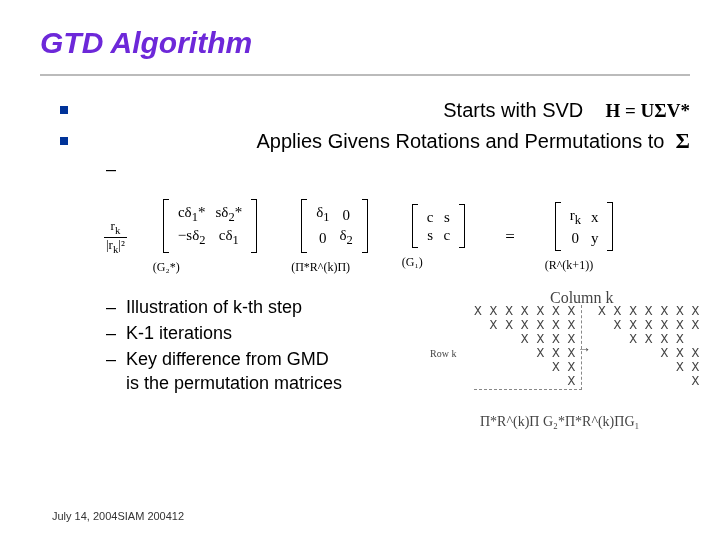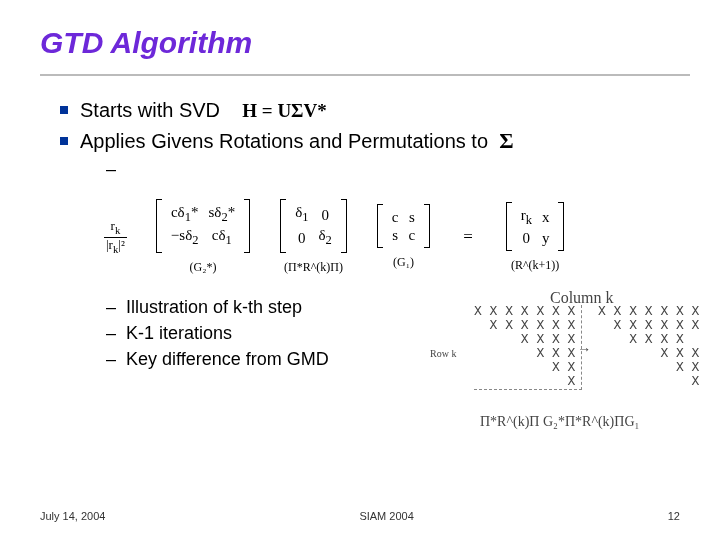--- a/index.html
+++ b/index.html
@@ -36,21 +36,21 @@
     font-size: 20px;
     line-height: 28px;
     margin-bottom: 2px;
   }
   .sq {
     width: 8px; height: 8px;
     background: #003399;
     margin: 10px 12px 0 0;
     flex: 0 0 auto;
   }
-  .bl1 .txt { flex: 1; }
+  .bl1 .txt { flex: 1; text-align: right; }
   .sub {
     display: flex;
     align-items: flex-start;
     font-size: 18px;
     line-height: 24px;
     margin-left: 46px;
   }
   .dash {
     margin-right: 10px;
   }
@@ -61,39 +61,39 @@
     font-size: 17px;
     display: flex;
     justify-content: flex-start;
     align-items: center;
     gap: 24px;
   }
   .matrix {
     display: inline-block;
     position: relative;
     padding: 4px 10px;
-    margin: 0 3px;
+    margin: 0 10px;
   }
   .matrix::before, .matrix::after {
     content: "";
     position: absolute;
     top: 0; bottom: 0;
     width: 5px;
     border-top: 1px solid #000;
     border-bottom: 1px solid #000;
   }
   .matrix::before { left: 0; border-left: 1px solid #000; }
   .matrix::after { right: 0; border-right: 1px solid #000; }
   .matrix table { border-collapse: collapse; }
   .matrix td { padding: 0 5px; text-align: center; font-size: 15px; line-height: 18px;}
   .frac { display: inline-block; text-align: center; vertical-align: middle; line-height: 14px; font-size: 13px; margin: 0 2px;}
   .frac .num { display: block; border-bottom: 1px solid #000; padding: 0 2px;}
   .frac .den { display: block; padding: 0 2px;}
   .undertext {
-    text-align: center;
+    text-align: left;
     font-size: 12px;
     margin-top: 2px;
   }
   .lower {
     display: flex;
     margin-top: 4px;
   }
   .sublist {
     flex: 1;
   }
@@ -130,23 +130,22 @@
     position: absolute; top: 50px; left: 150px;
     font-size: 14px;
   }
   .diagram .bottomf {
     position: absolute; top: 124px; left: 50px;
     font-family: Georgia, serif;
     font-size: 14px;
   }
   .footer {
     position: absolute;
-    bottom: 18px; left: 40px; right: 40px;
-    display: flex;
-    justify-content: space-between;
+    bottom: 18px; left: 52px; right: 40px;
+    display: flex;
     font-size: 11px;
     color: #333;
   }
   .sigma-big { font-family: Georgia, serif; font-size: 22px; font-weight: bold; }
   .svdmath { font-family: Georgia, 'Times New Roman', serif; font-weight: bold; font-size: 19px; }
   .ifmath { font-family: Georgia, serif; font-size: 16px; margin-left: 6px;}
   .stackcol { display:inline-block; text-align:center;}
   .eq { margin: 0 6px; }
 </style>
 </head>
@@ -270,20 +269,21 @@
           <span>Illustration of k-th step</span>
         </div>
         <div class="sub">
           <span class="dash">–</span>
           <span>K-1 iterations</span>
         </div>
         <div class="sub">
           <span class="dash">–</span>
           <span>
             <span>Key difference from GMD</span><br>
+            <span>is the permutation matrices</span>
           </span>
         </div>
       </div>
 
       <div class="diagram">
         <div class="collabel">Column k</div>
         <div class="rowlabel">Row k</div>
         <div class="big">X X X X X X X
   X X X X X X
       X X X X

